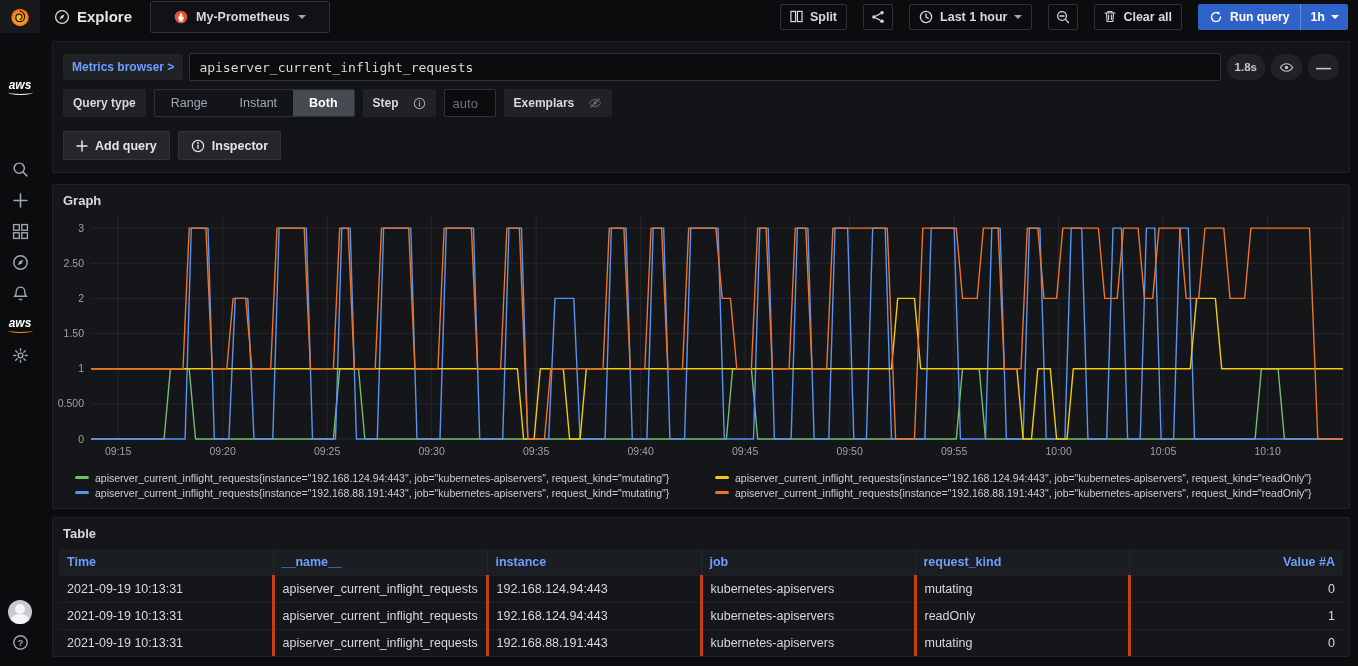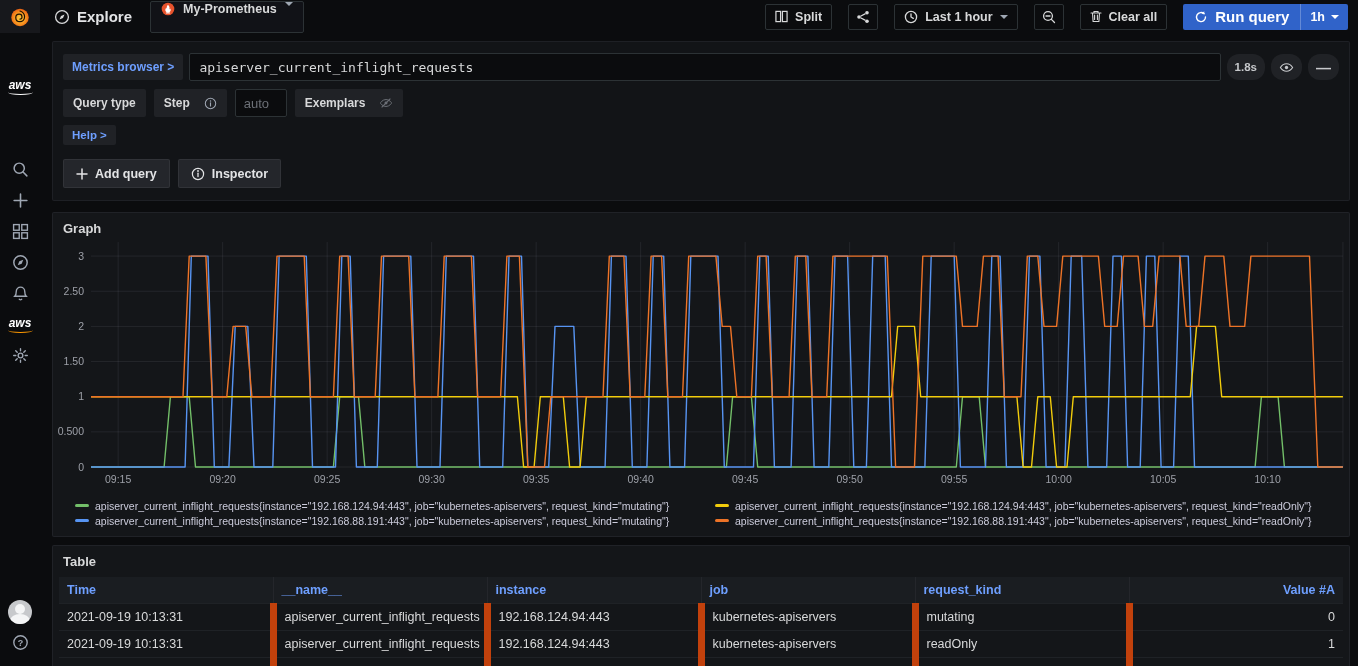--- a/index.html
+++ b/index.html
@@ -3,28 +3,28 @@
 <meta charset="utf-8">
 <style>
   * { margin:0; padding:0; box-sizing:border-box; }
   html,body { width:1358px; height:666px; overflow:hidden; background:#0b0c0e; font-family:"Liberation Sans",sans-serif; color:#d8d9da; }
 
   
   .topbar { position:fixed; top:0; left:0; right:0; height:33px; background:#0b0c0e; display:flex; align-items:center; z-index:10; }
   .logo-cell { width:40px; height:33px; background:#17181c; display:flex; align-items:center; justify-content:center; flex:0 0 40px; }
   .tb-left { display:flex; align-items:center; gap:10px; padding-left:14px; }
   .explore-title { font-size:15px; font-weight:700; color:#e3e4e6; display:flex; align-items:center; gap:7px; }
-  .ds-picker { display:flex; align-items:flex-start; gap:8px; height:32px; padding:0 10px; background:#111217; border:1px solid #2c3235; border-radius:2px; font-size:12.5px; font-weight:700; color:#d8d9da; margin-left:8px; min-width:150px; }
+  .ds-picker { display:flex; align-items:center; gap:8px; height:32px; padding:0 23px; background:#111217; border:1px solid #2c3235; border-radius:2px; font-size:12.5px; font-weight:700; color:#d8d9da; margin-left:8px; min-width:150px; }
   .ds-picker .caret { margin-left:auto; }
   .tb-right { margin-left:auto; display:flex; align-items:center; gap:16px; padding-right:10px; }
   .tb-btn { display:flex; align-items:center; gap:7px; height:26px; padding:0 9px; background:transparent; border:1px solid #2c3235; border-radius:2px; font-size:12.5px; font-weight:600; color:#d8d9da; cursor:pointer; }
   .tb-btn.icononly { padding:0 7px; }
   .caret { width:0; height:0; border-left:4px solid transparent; border-right:4px solid transparent; border-top:4px solid #9fa7b3; display:inline-block; }
   .run-btn { display:flex; align-items:stretch; height:26px; border-radius:2px; overflow:hidden; background:#3063c9; cursor:pointer; }
-  .run-main { display:flex; align-items:center; gap:7px; padding:0 11px; font-size:15px; font-weight:700; color:#fff; }
+  .run-main { display:flex; align-items:center; gap:7px; padding:0 11px; font-size:12px; font-weight:700; color:#fff; }
   .run-int { display:flex; align-items:center; gap:6px; padding:0 9px; font-size:12.5px; font-weight:700; color:#fff; border-left:1px solid rgba(255,255,255,.25); }
   .run-int .caret { border-top-color:#fff; }
 
   
   .sidebar { position:fixed; top:33px; left:0; bottom:0; width:40px; background:#0b0c0e; display:flex; flex-direction:column; align-items:center; z-index:9; }
   .sb-icon { width:40px; height:31px; display:flex; align-items:center; justify-content:center; cursor:pointer; color:#9fa7b3; }
   .aws-logo { font-style:italic; font-weight:700; font-size:12px; color:#fff; line-height:1; position:relative; padding-bottom:4px; }
   .aws-logo .swoosh { position:absolute; left:-1px; right:-2px; bottom:0; height:5px; border-bottom:1.6px solid #fff; border-radius:0 0 90% 90%/0 0 100% 100%; }
   .aws-logo.orange .swoosh { border-bottom-color:#f90; }
   .sb-spacer { flex:0 0 38px; }
@@ -60,21 +60,21 @@
   .graph-panel { margin-bottom:8px; }
   .legend { padding:2px 10px 8px 22px; }
   .legend-row { display:flex; gap:0; }
   .legend-item { display:flex; align-items:center; gap:6px; font-size:10.5px; color:#ccccdc; height:15px; }
   .legend-item .dash { width:14px; height:3px; border-radius:2px; flex:0 0 14px; }
   .legend-col1 { width:640px; }
 
   
   .gtable { width:100%; border-collapse:collapse; table-layout:fixed; }
   .gtable th { background:#1a1d21; color:#6e9fff; font-size:12.5px; font-weight:600; text-align:left; padding:6px 8px; border-right:1px solid #24262b; }
-  .gtable td { color:#d8d9da; font-size:12.5px; padding:6px 8px; border-top:1px solid #1f2226; border-right:7px solid #c2410c; background:#141619; }
+  .gtable td { color:#d8d9da; font-size:12.5px; padding:6px 8px; border-top:1px solid #1f2226; border-right:3px solid #c2410c; background:#141619; }
   .gtable th:last-child, .gtable td:last-child { text-align:right; border-right:none; }
   .tbl-wrap { padding:4px 6px 0 6px; }
 
   svg text { font-family:"Liberation Sans",sans-serif; }
 </style>
 </head>
 <body>
 
 <div class="topbar">
   <div class="logo-cell">
@@ -229,40 +229,42 @@
       <span class="mini-chip">
         <svg width="15" height="15" viewBox="0 0 16 16">
           <path d="M1.5 8s2.4-4 6.5-4 6.5 4 6.5 4-2.4 4-6.5 4S1.5 8 1.5 8z" fill="none" stroke="#c7c9cc" stroke-width="1.2"></path>
           <circle cx="8" cy="8" r="1.8" fill="#c7c9cc"></circle>
         </svg>
       </span>
       <span class="mini-chip" style="font-size:15px;">—</span>
     </div>
     <div class="q-row2">
       <span class="label-chip">Query type</span>
+      <div class="seg">
+        <span class="seg-item">Range</span>
+        <span class="seg-item">Instant</span>
+        <span class="seg-item active">Both</span>
+      </div>
       <span class="label-chip">
         <span>Step</span>
         <svg width="13" height="13" viewBox="0 0 14 14">
           <circle cx="7" cy="7" r="5.6" fill="none" stroke="#9fa7b3" stroke-width="1.1"></circle>
           <path d="M7 6.2v3.4" stroke="#9fa7b3" stroke-width="1.2" stroke-linecap="round"></path>
             <circle cx="7" cy="4.2" r=".8" fill="#9fa7b3"></circle>
         </svg>
       </span>
       <input class="step-input" placeholder="auto" style="">
       <span class="label-chip">
         <span>Exemplars</span>
         <svg width="14" height="14" viewBox="0 0 16 16">
           <path d="M1.5 8s2.4-4 6.5-4 6.5 4 6.5 4-2.4 4-6.5 4S1.5 8 1.5 8z" fill="none" stroke="#6c7077" stroke-width="1.1"></path>
           <circle cx="8" cy="8" r="1.7" fill="#6c7077"></circle>
           <path d="M3 13 13 3" stroke="#6c7077" stroke-width="1.2"></path>
         </svg>
       </span>
-    </div>
-    <div class="q-row3">
-      <span class="help-chip">Help &gt;</span>
     </div>
     <div class="q-actions">
       <button class="action-btn">
         <svg width="12" height="12" viewBox="0 0 12 12">
           <path d="M6 1v10 M1 6h10" stroke="#e3e4e6" stroke-width="1.5" stroke-linecap="round"></path>
         </svg>
         <span>Add query</span>
       </button>
       <button class="action-btn">
         <svg width="14" height="14" viewBox="0 0 14 14">

